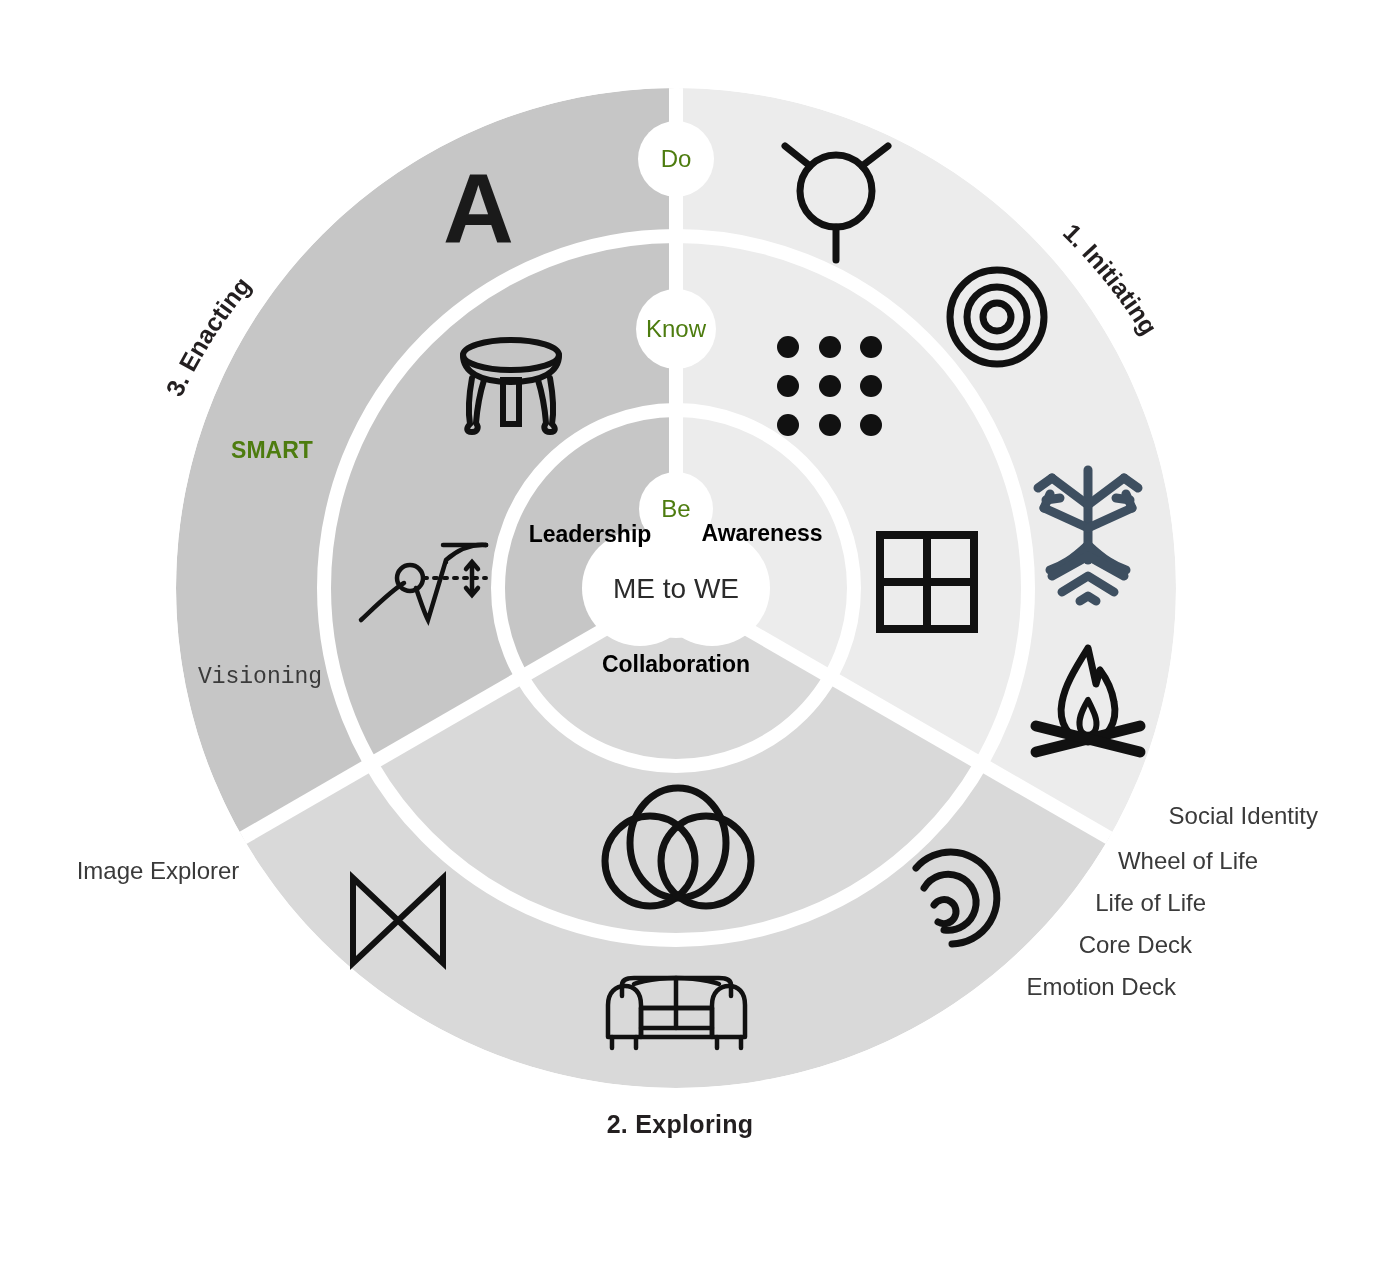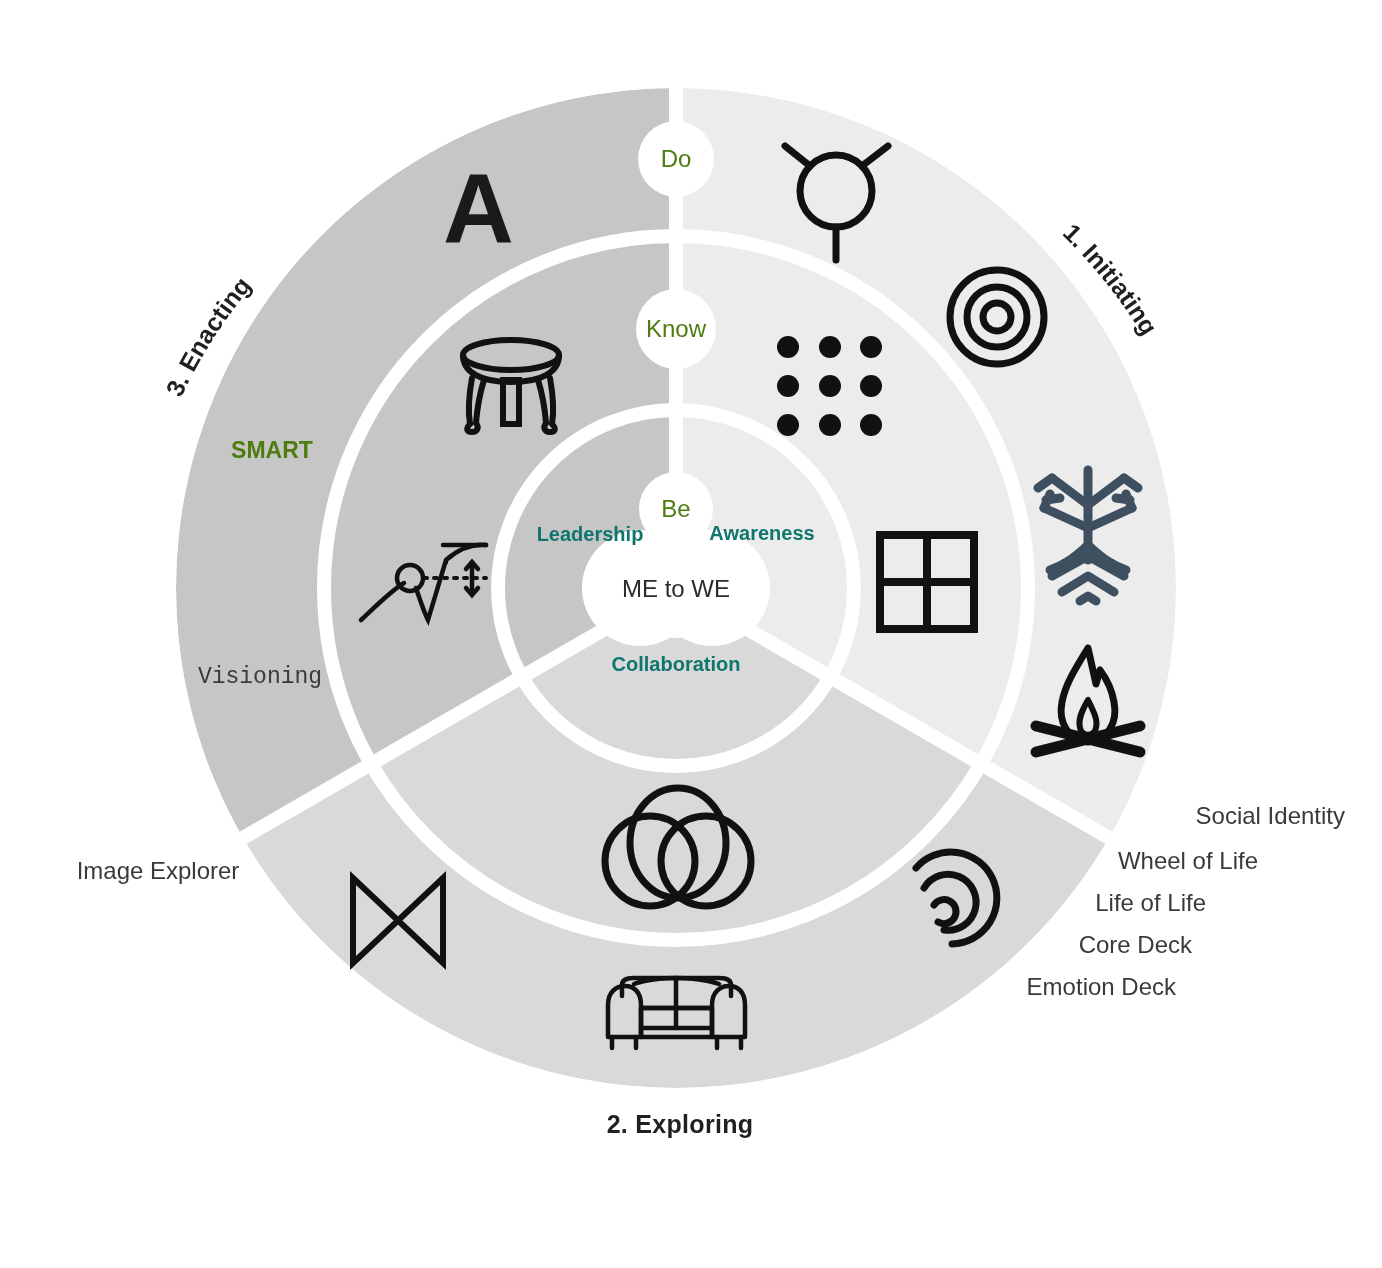--- a/index.html
+++ b/index.html
@@ -8,26 +8,26 @@
   #stage{position:absolute;left:0;top:0;width:1382px;height:1268px;}
   svg.wheel{position:absolute;left:0;top:0;width:1382px;height:1268px;}
 
   .lbl{position:absolute;white-space:nowrap;}
 
   
   .sector-name{font-size:25px;font-weight:bold;letter-spacing:.3px;color:#231f20;}
 
   
   .side-label{font-size:24px;color:#3a3a3a;}
-  .inner-bold{font-size:20px;font-weight:bold;color:#0f766e;text-align:right;}
+  .inner-bold{font-size:23px;font-weight:bold;color:#000000;text-align:right;}
   .ring-mid{font-size:23px;color:#3a3a3a;font-family:Liberation Mono, monospace;}
   .ring-mid-bold{font-size:23px;font-weight:bold;color:#4d7c0f;}
 
   .bubble-text{font-size:24px;color:#4d7c0f;}
-  .core-text{font-size:24px;color:#2b2b2b;}
+  .core-text{font-size:28px;color:#2b2b2b;}
   .bigA{font-size:98px;font-weight:bold;line-height:1;color:#1a1a1a;
         font-family:"Liberation Sans",sans-serif;}
 </style>
 </head>
 <body>
 
 <div id="stage">
 
   <svg class="wheel" viewBox="0 0 1382 1268">
     <defs>
@@ -196,21 +196,21 @@
   <div class="lbl core-text" style="left:676px;top:589px;transform:translate(-50%,-50%);">ME to WE</div>
 
   <div class="lbl inner-bold" style="left:590px;top:534px;transform:translate(-50%,-50%);">Leadership</div>
   <div class="lbl inner-bold" style="left:762px;top:533px;transform:translate(-50%,-50%);">Awareness</div>
   <div class="lbl inner-bold" style="left:676px;top:664px;transform:translate(-50%,-50%);">Collaboration</div>
 
   <div class="lbl ring-mid-bold" style="left:272px;top:450px;transform:translate(-50%,-50%);">SMART</div>
   <div class="lbl ring-mid" style="left:260px;top:677px;transform:translate(-50%,-50%);">Visioning</div>
   <div class="lbl side-label" style="left:158px;top:871px;transform:translate(-50%,-50%);">Image Explorer</div>
 
-  <div class="lbl side-label" style="left:1345px;top:816px;transform:translate(-100%,-50%);">Social Identity</div>
+  <div class="lbl side-label" style="left:1318px;top:816px;transform:translate(-100%,-50%);">Social Identity</div>
   <div class="lbl side-label" style="left:1258px;top:861px;transform:translate(-100%,-50%);">Wheel of Life</div>
   <div class="lbl side-label" style="left:1206px;top:903px;transform:translate(-100%,-50%);">Life of Life</div>
   <div class="lbl side-label" style="left:1173px;top:945px;transform:translate(-100%,-50%);margin-left:19px;">Core Deck</div>
   <div class="lbl side-label" style="left:1176px;top:987px;transform:translate(-100%,-50%);">Emotion Deck</div>
 
   <div class="lbl sector-name" style="left:680px;top:1124px;transform:translate(-50%,-50%);">2. Exploring</div>
 
 </div>
 
 </body></html>

